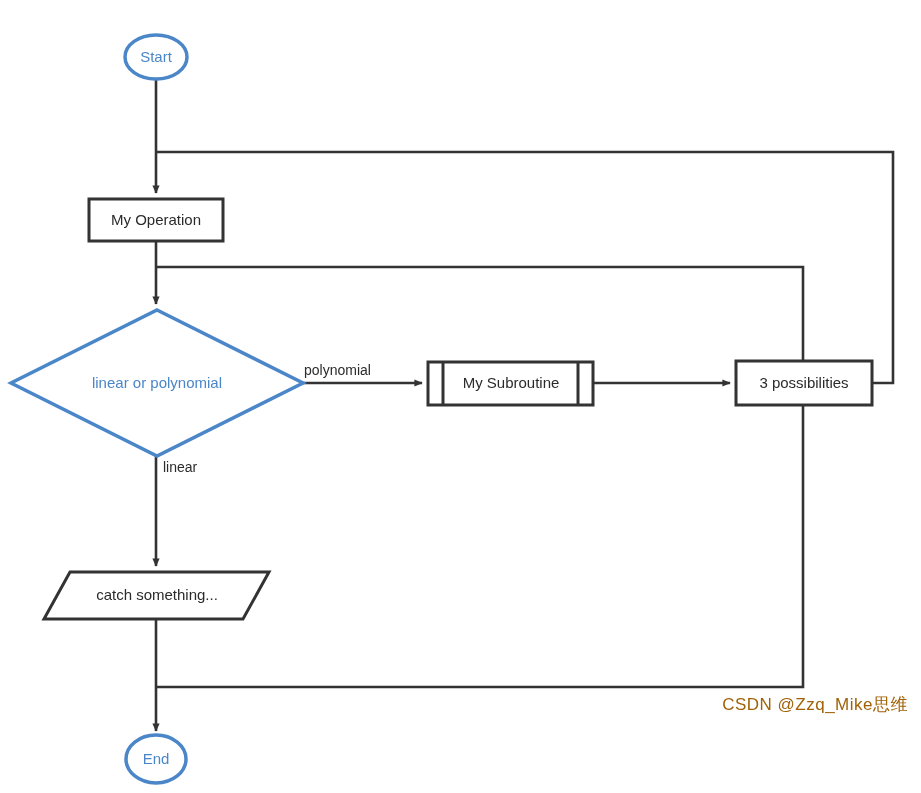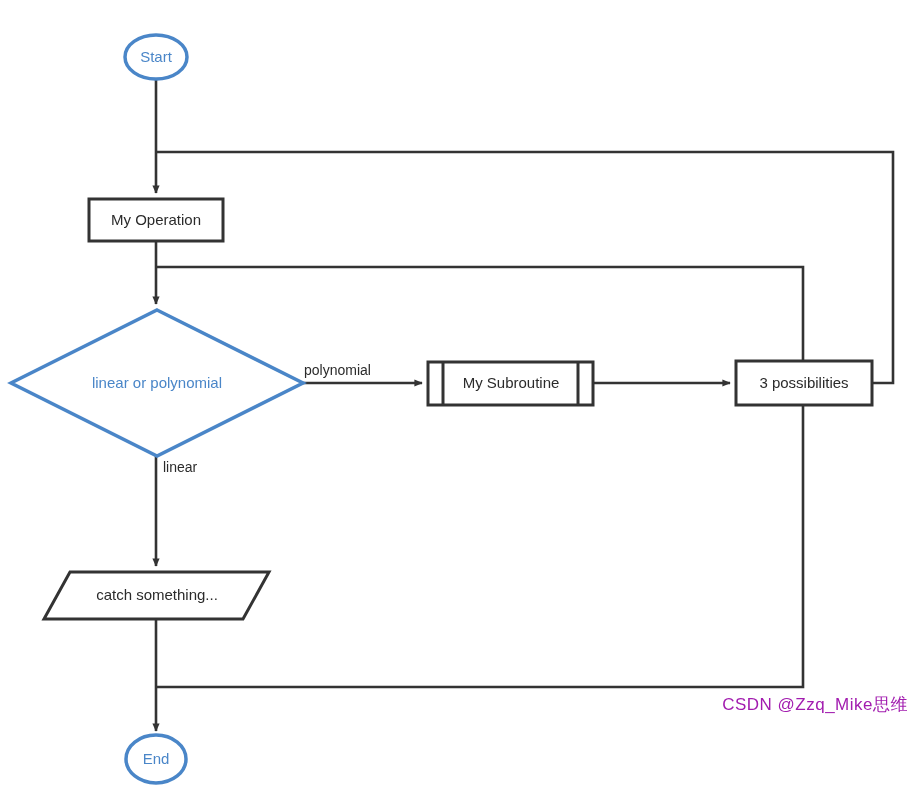--- a/index.html
+++ b/index.html
@@ -58,21 +58,21 @@
   .inner-bar {
     stroke: #333333;
     stroke-width: 3;
   }
   #watermark {
     position: absolute;
     right: 13px;
     bottom: 12px;
     font-family: "Liberation Sans", sans-serif;
     font-size: 17px;
-    color: #a21caf;
+    color: #a16207;
     letter-spacing: 0.5px;
     white-space: nowrap;
   }
 </style>
 </head>
 <body>
 
 <div id="canvas">
 
   <svg id="flow-svg" viewBox="0 0 921 793">

